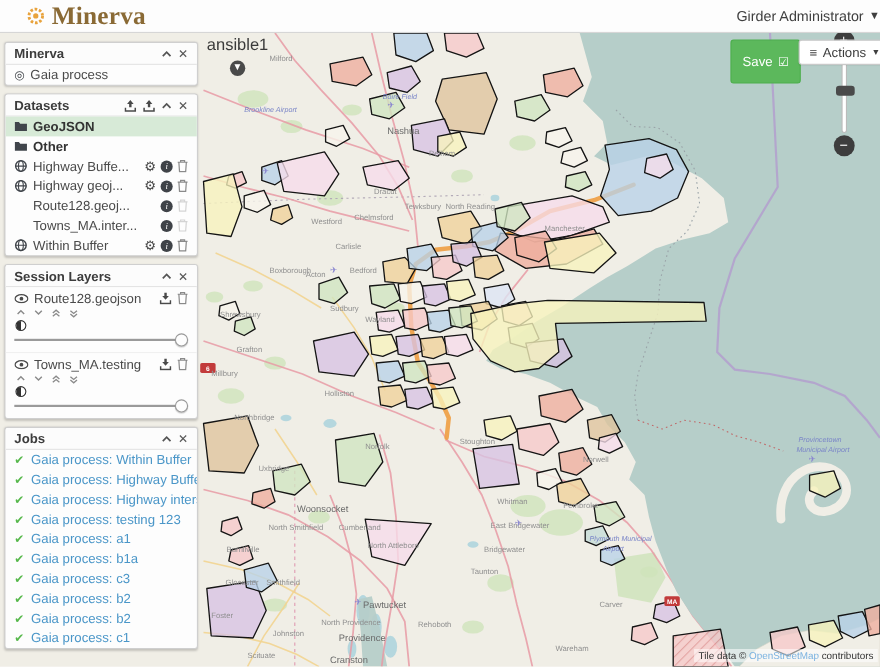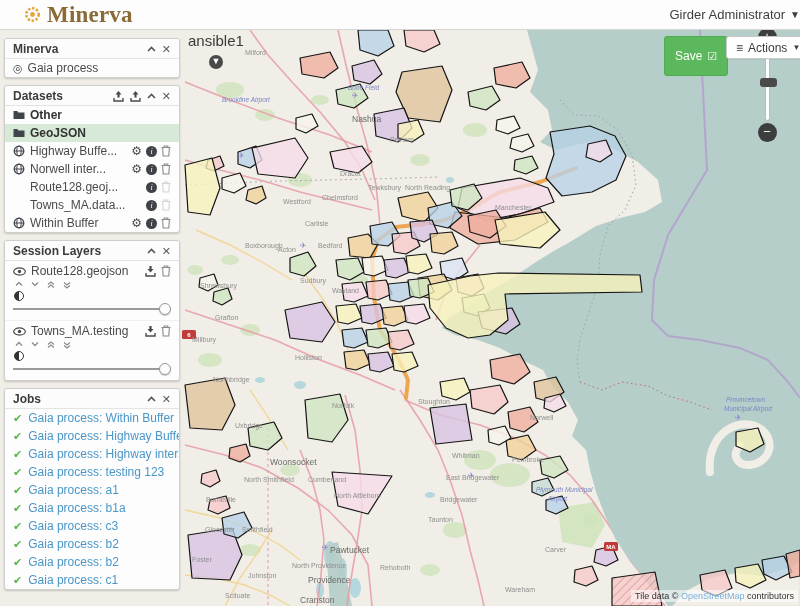--- a/index.html
+++ b/index.html
@@ -403,31 +403,31 @@
           </span>
         <span class="hicon">
           <svg class="ic" width="9" height="6" viewBox="0 0 9 6">
               <polyline points="1,5 4.5,1.5 8,5" fill="none" stroke="#555" stroke-width="1.6"></polyline>
             </svg>
           </span>
         <span class="hicon" style="font-size:11px;font-weight:bold;">✕</span>
       </span>
     </div>
 
+    <div class="row bold sel">
+      <svg class="ic" width="12" height="10" viewBox="0 0 12 10">
+          <path d="M0.5 1 H4.2 L5.4 2.6 H11.5 V9 H0.5 Z" fill="#40454b"></path>
+        </svg>
+      <span class="grow">GeoJSON</span>
+    </div>
     <div class="row bold">
       <svg class="ic" width="12" height="10" viewBox="0 0 12 10">
           <path d="M0.5 1 H4.2 L5.4 2.6 H11.5 V9 H0.5 Z" fill="#40454b"></path>
         </svg>
       <span class="grow">Other</span>
-    </div>
-    <div class="row bold sel">
-      <svg class="ic" width="12" height="10" viewBox="0 0 12 10">
-          <path d="M0.5 1 H4.2 L5.4 2.6 H11.5 V9 H0.5 Z" fill="#40454b"></path>
-        </svg>
-      <span class="grow">GeoJSON</span>
     </div>
 
     <div class="row">
       <svg class="ic" width="12" height="12" viewBox="0 0 12 12">
           <circle cx="6" cy="6" r="4.8" fill="none" stroke="#40454b" stroke-width="1.3"></circle>
           <ellipse cx="6" cy="6" rx="2.2" ry="4.8" fill="none" stroke="#40454b" stroke-width="1"></ellipse>
           <line x1="1.2" y1="6" x2="10.8" y2="6" stroke="#40454b" stroke-width="1"></line>
         </svg>
       <span class="grow">Highway Buffe...</span>
       <span class="ricons">
@@ -437,40 +437,40 @@
             <path d="M0.5 2.5 H9.5 M3.2 2.5 V1 H6.8 V2.5 M1.6 2.5 L2.2 11 H7.8 L8.4 2.5" fill="none" stroke="#8a8a8a" stroke-width="1.1"></path>
           </svg>
       </span>
     </div>
     <div class="row">
       <svg class="ic" width="12" height="12" viewBox="0 0 12 12">
           <circle cx="6" cy="6" r="4.8" fill="none" stroke="#40454b" stroke-width="1.3"></circle>
           <ellipse cx="6" cy="6" rx="2.2" ry="4.8" fill="none" stroke="#40454b" stroke-width="1"></ellipse>
           <line x1="1.2" y1="6" x2="10.8" y2="6" stroke="#40454b" stroke-width="1"></line>
         </svg>
-      <span class="grow">Norwell inter...</span>
+      <span class="grow">Highway geoj...</span>
       <span class="ricons">
         <span class="gear">⚙</span>
         <span class="info-circle">i</span>
         <svg class="ic" width="10" height="12" viewBox="0 0 10 12">
             <path d="M0.5 2.5 H9.5 M3.2 2.5 V1 H6.8 V2.5 M1.6 2.5 L2.2 11 H7.8 L8.4 2.5" fill="none" stroke="#8a8a8a" stroke-width="1.1"></path>
           </svg>
       </span>
     </div>
     <div class="row">
       <span class="grow indent">Route128.geoj...</span>
       <span class="ricons">
         <span class="info-circle">i</span>
         <svg class="ic muted" width="10" height="12" viewBox="0 0 10 12">
             <path d="M0.5 2.5 H9.5 M3.2 2.5 V1 H6.8 V2.5 M1.6 2.5 L2.2 11 H7.8 L8.4 2.5" fill="none" stroke="#8a8a8a" stroke-width="1.1"></path>
           </svg>
       </span>
     </div>
     <div class="row">
-      <span class="grow indent">Towns_MA.data...</span>
+      <span class="grow indent">Towns_MA.inter...</span>
       <span class="ricons">
         <span class="info-circle">i</span>
         <svg class="ic muted" width="10" height="12" viewBox="0 0 10 12">
             <path d="M0.5 2.5 H9.5 M3.2 2.5 V1 H6.8 V2.5 M1.6 2.5 L2.2 11 H7.8 L8.4 2.5" fill="none" stroke="#8a8a8a" stroke-width="1.1"></path>
           </svg>
       </span>
     </div>
     <div class="row">
       <svg class="ic" width="12" height="12" viewBox="0 0 12 12">
           <circle cx="6" cy="6" r="4.8" fill="none" stroke="#40454b" stroke-width="1.3"></circle>

